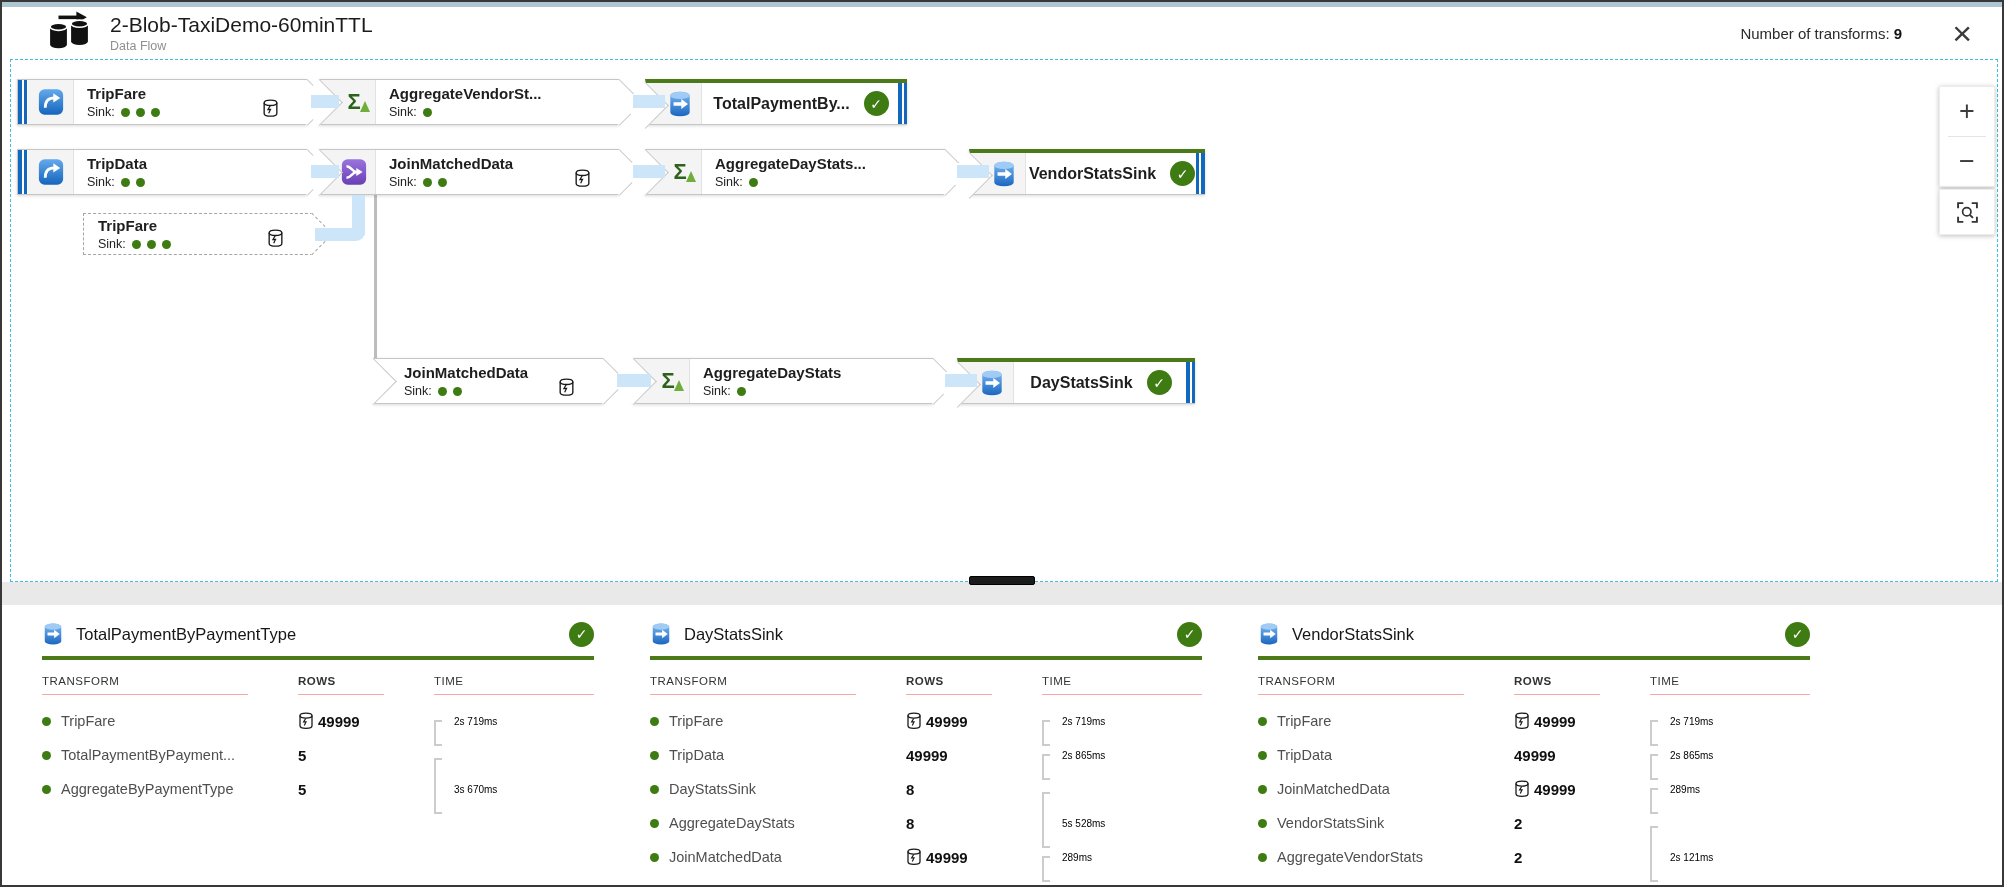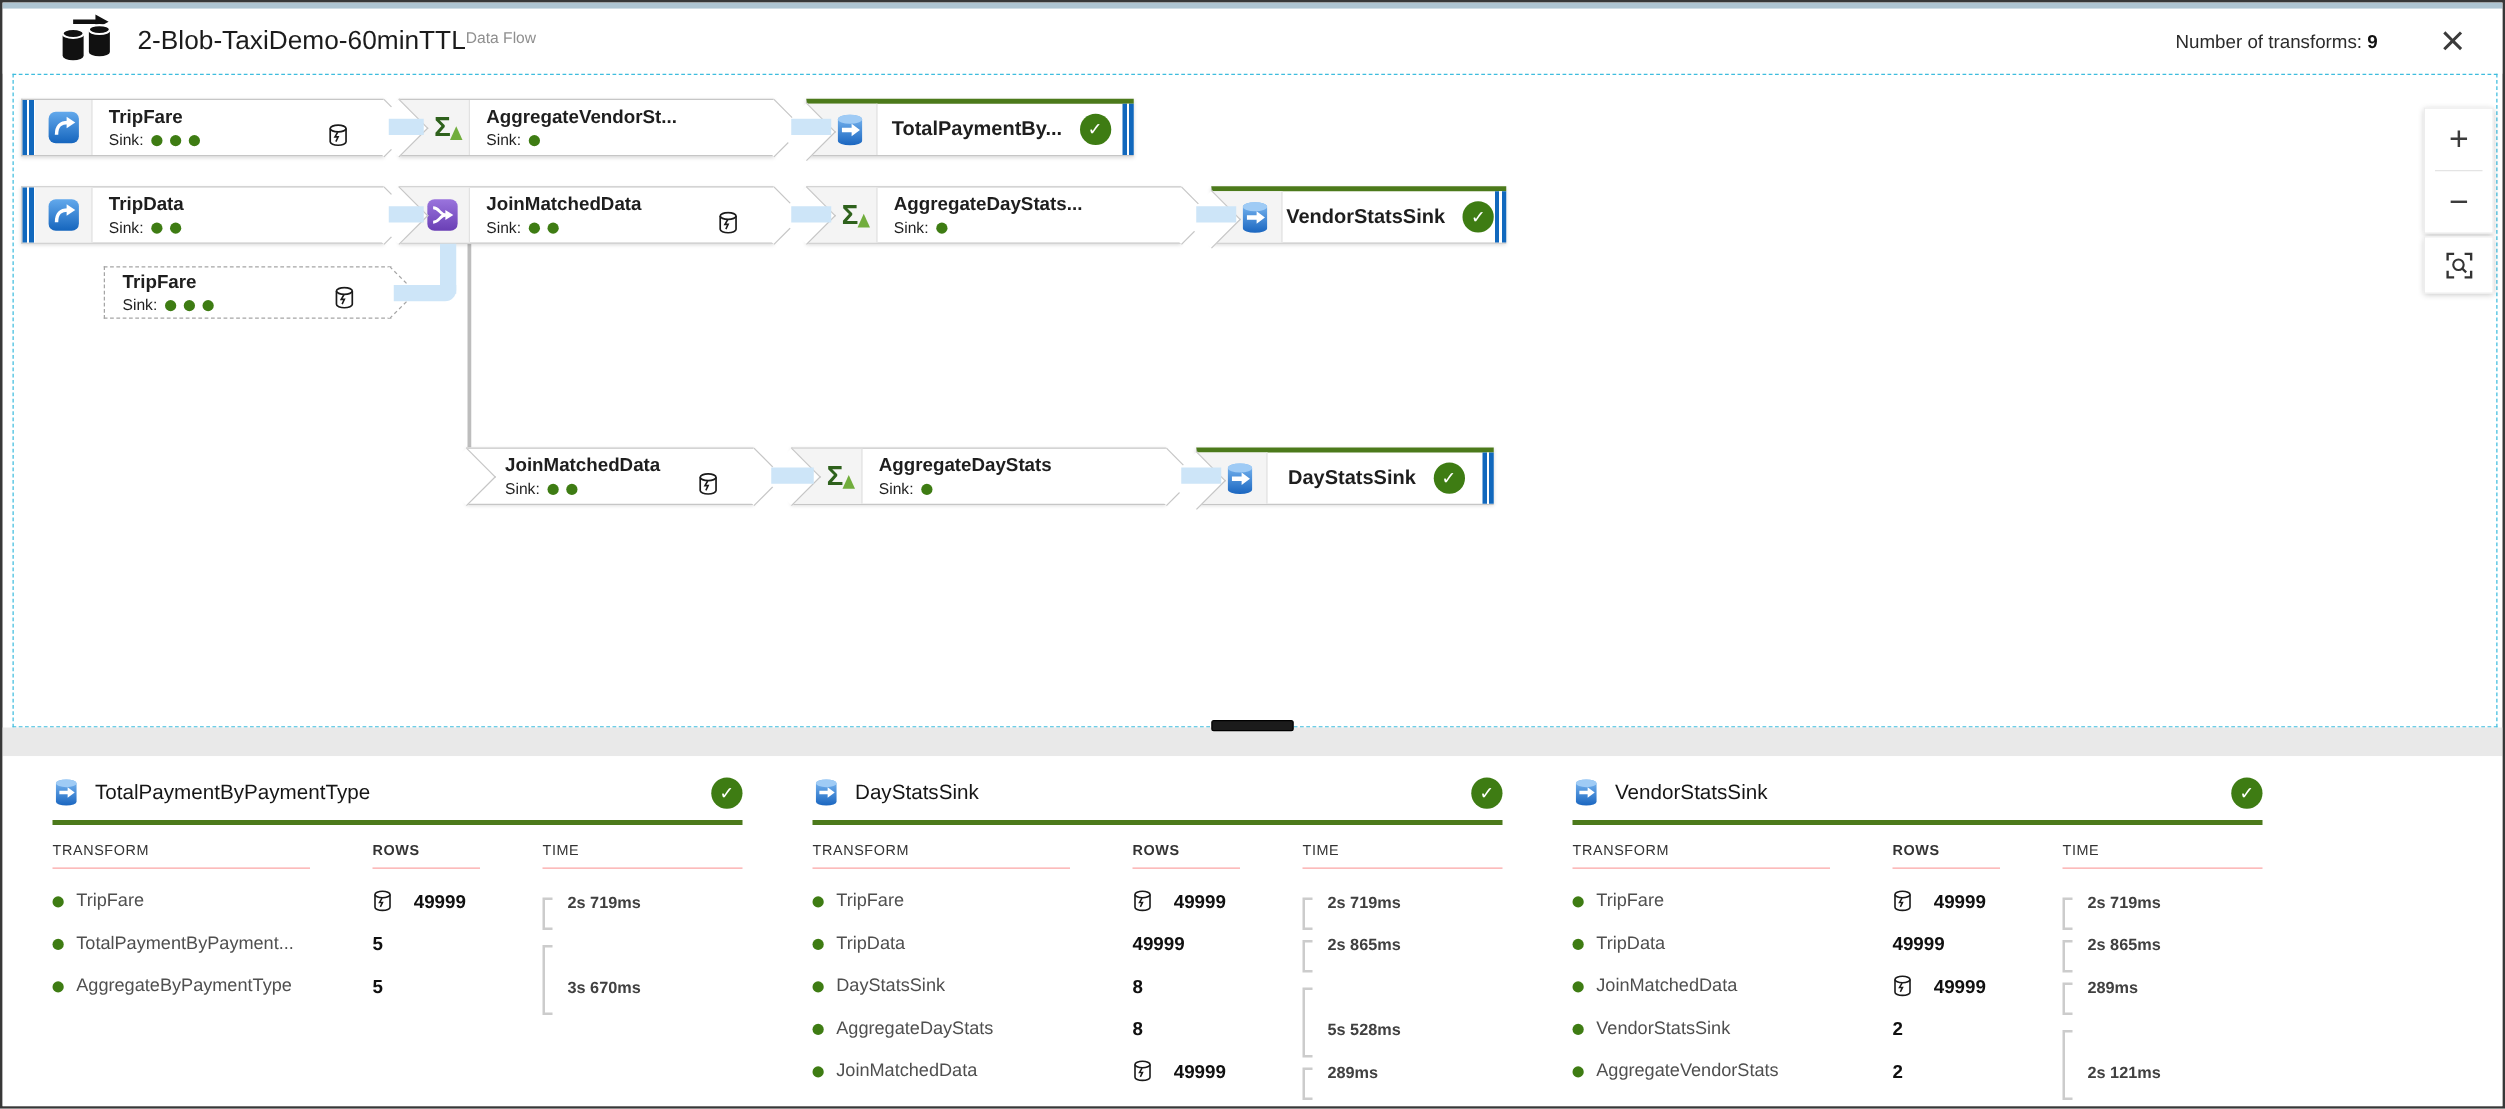--- a/index.html
+++ b/index.html
@@ -5,21 +5,21 @@
   html,body{margin:0;padding:0;background:#fff;}
   *{box-sizing:border-box;}
   .page{position:relative;width:2004px;height:887px;border:2px solid #383838;background:#fff;
         font-family:"Liberation Sans","DejaVu Sans",sans-serif;overflow:hidden;}
   .top-strip{position:absolute;top:0;left:0;right:0;height:5px;background:#aec5d2;}
 
   
   .header{position:absolute;top:5px;left:0;right:0;height:52px;background:#fff;
           display:flex;align-items:center;padding:0 26px 0 42px;}
   .hicon{margin-right:16px;flex:0 0 auto;}
-  .htitles{display:flex;flex-direction:row;}
+  .htitles{display:flex;flex-direction:column;}
   .htitle{font-size:21px;color:#1b1b1b;line-height:1.15;}
   .hsub{font-size:12.5px;color:#8f8f8f;margin-top:2px;}
   .hspacer{flex:1;}
   .htransforms{font-size:15px;color:#2b2b2b;margin-left:34px;}
   .htransforms b{font-weight:bold;color:#111;}
   .hclose{margin-left:46px;background:none;border:none;font-size:34px;line-height:1;
           color:#3b3b3b;cursor:pointer;padding:0 4px;font-family:inherit;}
 
   
   .canvas{position:absolute;left:8px;top:57px;width:1988px;height:523px;background:#fff;
@@ -80,22 +80,22 @@
   .t-title{font-size:16.5px;font-weight:normal;color:#161616;}
   .t-check{margin-left:auto;}
   .t-rule{height:4px;background:#4c7a1b;margin-top:7px;}
   .t-heads{display:grid;grid-template-columns:256px 136px auto;margin-top:15px;}
   .t-heads span{font-size:11.5px;color:#333;letter-spacing:.5px;border-bottom:1px solid #fca5a5;
         padding-bottom:7px;display:inline-block;}
   .th-name{width:206px;} .th-rows{width:86px;font-weight:bold;} .th-time{width:100%;}
   .t-body{margin-top:9px;}
   .trow{display:grid;grid-template-columns:256px 136px auto;align-items:center;height:34px;}
   .tname{display:flex;align-items:center;gap:10px;font-size:14.5px;color:#4f4f4f;white-space:nowrap;}
-  .trows{display:flex;align-items:center;gap:17px;font-size:15px;font-weight:bold;color:#101010;}
-  .ttime{position:relative;padding-left:20px;font-size:13px;font-weight:bold;color:#404040;}
+  .trows{display:flex;align-items:center;gap:4px;font-size:15px;font-weight:bold;color:#101010;}
+  .ttime{position:relative;padding-left:20px;font-size:10px;font-weight:normal;color:#000000;}
   .bracket{position:absolute;left:0;width:7px;border-left:2px solid #ccc;}
   .bracket::before,.bracket::after{content:'';position:absolute;left:0;width:6px;height:2px;background:#ccc;}
   .bracket::before{top:0;} .bracket::after{bottom:0;}
   .bracket.normal{top:4px;height:26px;}
   .bracket.tall{top:-26px;height:56px;}
 </style>
 </head>
 <body>
 
 <div class="page">

